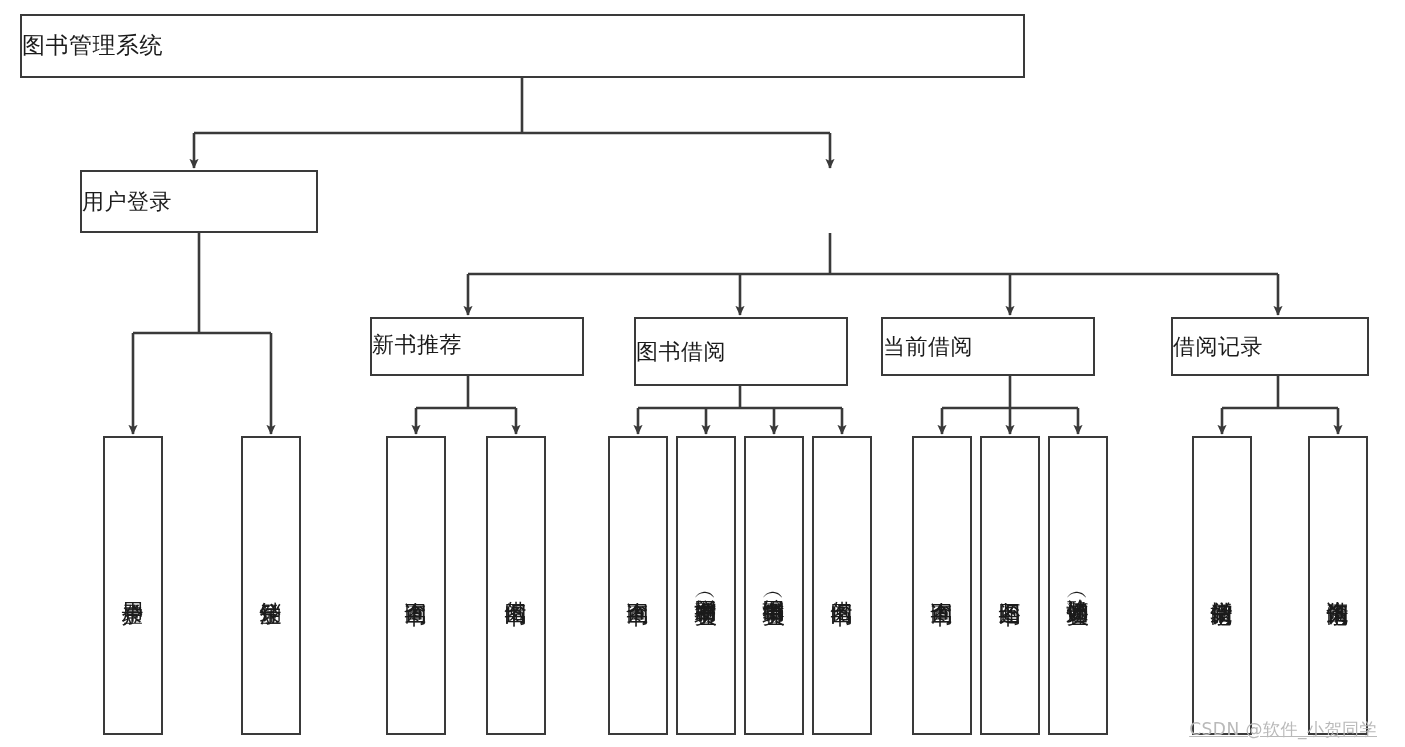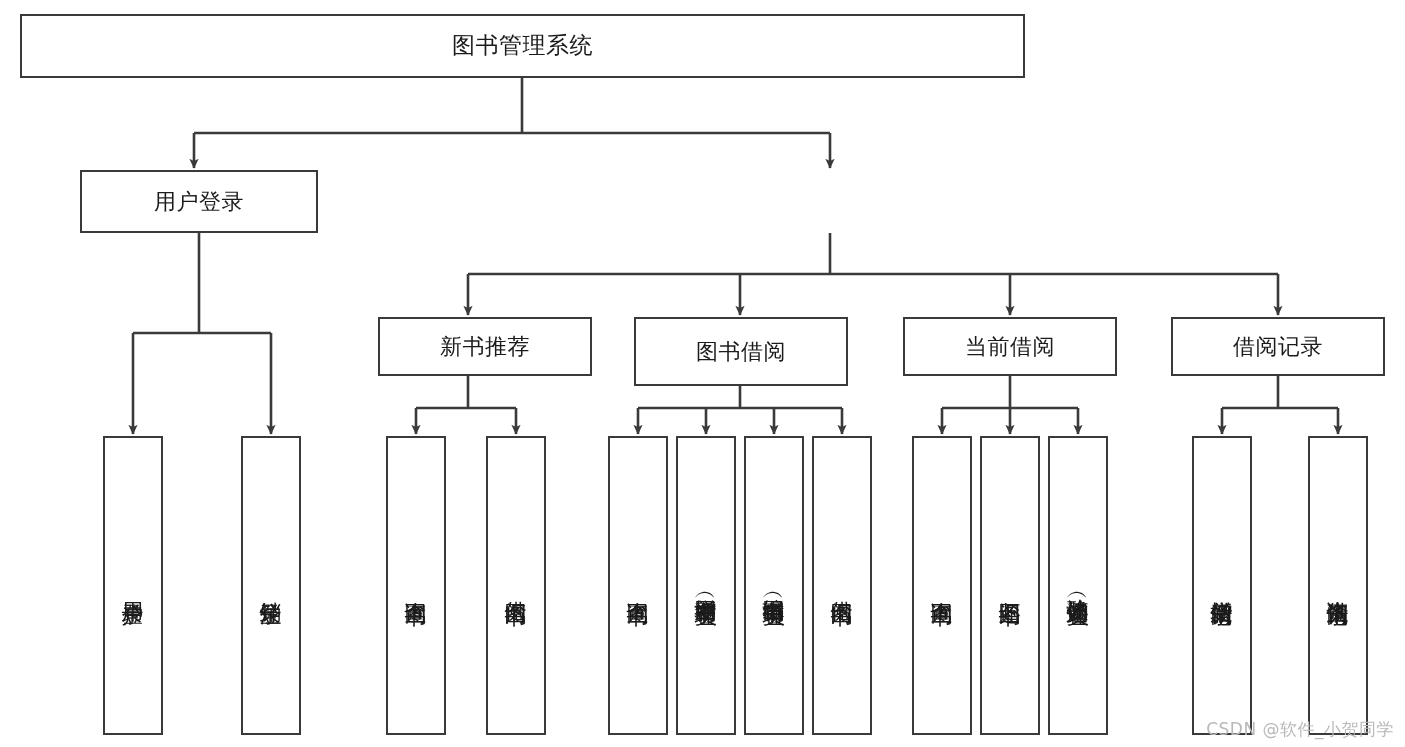--- a/index.html
+++ b/index.html
@@ -26,21 +26,20 @@
     height: 747px;
     pointer-events: none;
   }
   .node {
     position: absolute;
     box-sizing: border-box;
     background: #ffffff;
     border: 2px solid #3a3a3a;
     display: flex;
     align-items: center;
-    justify-content: center;
     color: #1b1b1b;
     z-index: 2;
   }
   .node .node-label {
     display: block;
     text-align: center;
     line-height: 1.18;
     letter-spacing: 0.5px;
   }
   
@@ -60,27 +59,28 @@
   .node.vert .node-label {
     writing-mode: vertical-rl;
     text-orientation: upright;
     font-size: 22px;
     line-height: 1.05;
     letter-spacing: 1px;
     white-space: nowrap;
   }
   #watermark {
     position: absolute;
-    right: 11px;
+    right: 28px;
     bottom: 6px;
     font-size: 17px;
     color: #b9b9b9;
     white-space: nowrap;
     z-index: 5;
     letter-spacing: 0.5px;
+    text-decoration: underline;
   }
 </style>
 </head>
 <body>
 
 <div id="diagram-root">
 
   <svg id="edge-layer" viewBox="0 0 1405 747" width="1405" height="747" aria-hidden="true">
     <defs>
       <marker id="arrowhead" markerWidth="11" markerHeight="11" refX="9.2" refY="5" orient="auto" markerUnits="userSpaceOnUse">
@@ -134,33 +134,33 @@
 
   <div class="node horiz root" style="left:20px; top:14px; width:1005px; height:64px;">
     <span class="node-label">图书管理系统</span>
   </div>
 
   <div class="node horiz" style="left:80px; top:170px; width:238px; height:63px;">
     <span class="node-label">用户登录</span>
   </div>
 
 
-  <div class="node horiz" style="left:378px; top:317px; width:214px; height:59px;">
+  <div class="node horiz" style="left:370px; top:317px; width:214px; height:59px;font-family:Liberation Mono, monospace;">
     <span class="node-label">新书推荐</span>
   </div>
 
   <div class="node horiz" style="left:634px; top:317px; width:214px; height:69px;">
     <span class="node-label">图书借阅</span>
   </div>
 
-  <div class="node horiz" style="left:903px; top:317px; width:214px; height:59px;">
+  <div class="node horiz" style="left:881px; top:317px; width:214px; height:59px;">
     <span class="node-label">当前借阅</span>
   </div>
 
-  <div class="node horiz" style="left:1171px; top:317px; width:214px; height:59px;">
+  <div class="node horiz" style="left:1171px; top:317px; width:198px; height:59px;">
     <span class="node-label">借阅记录</span>
   </div>
 
   <div class="node vert" style="left:103px; top:436px; width:60px; height:299px;">
     <span class="node-label">用户登录</span>
   </div>
 
   <div class="node vert" style="left:241px; top:436px; width:60px; height:299px;">
     <span class="node-label">注销登录</span>
   </div>

